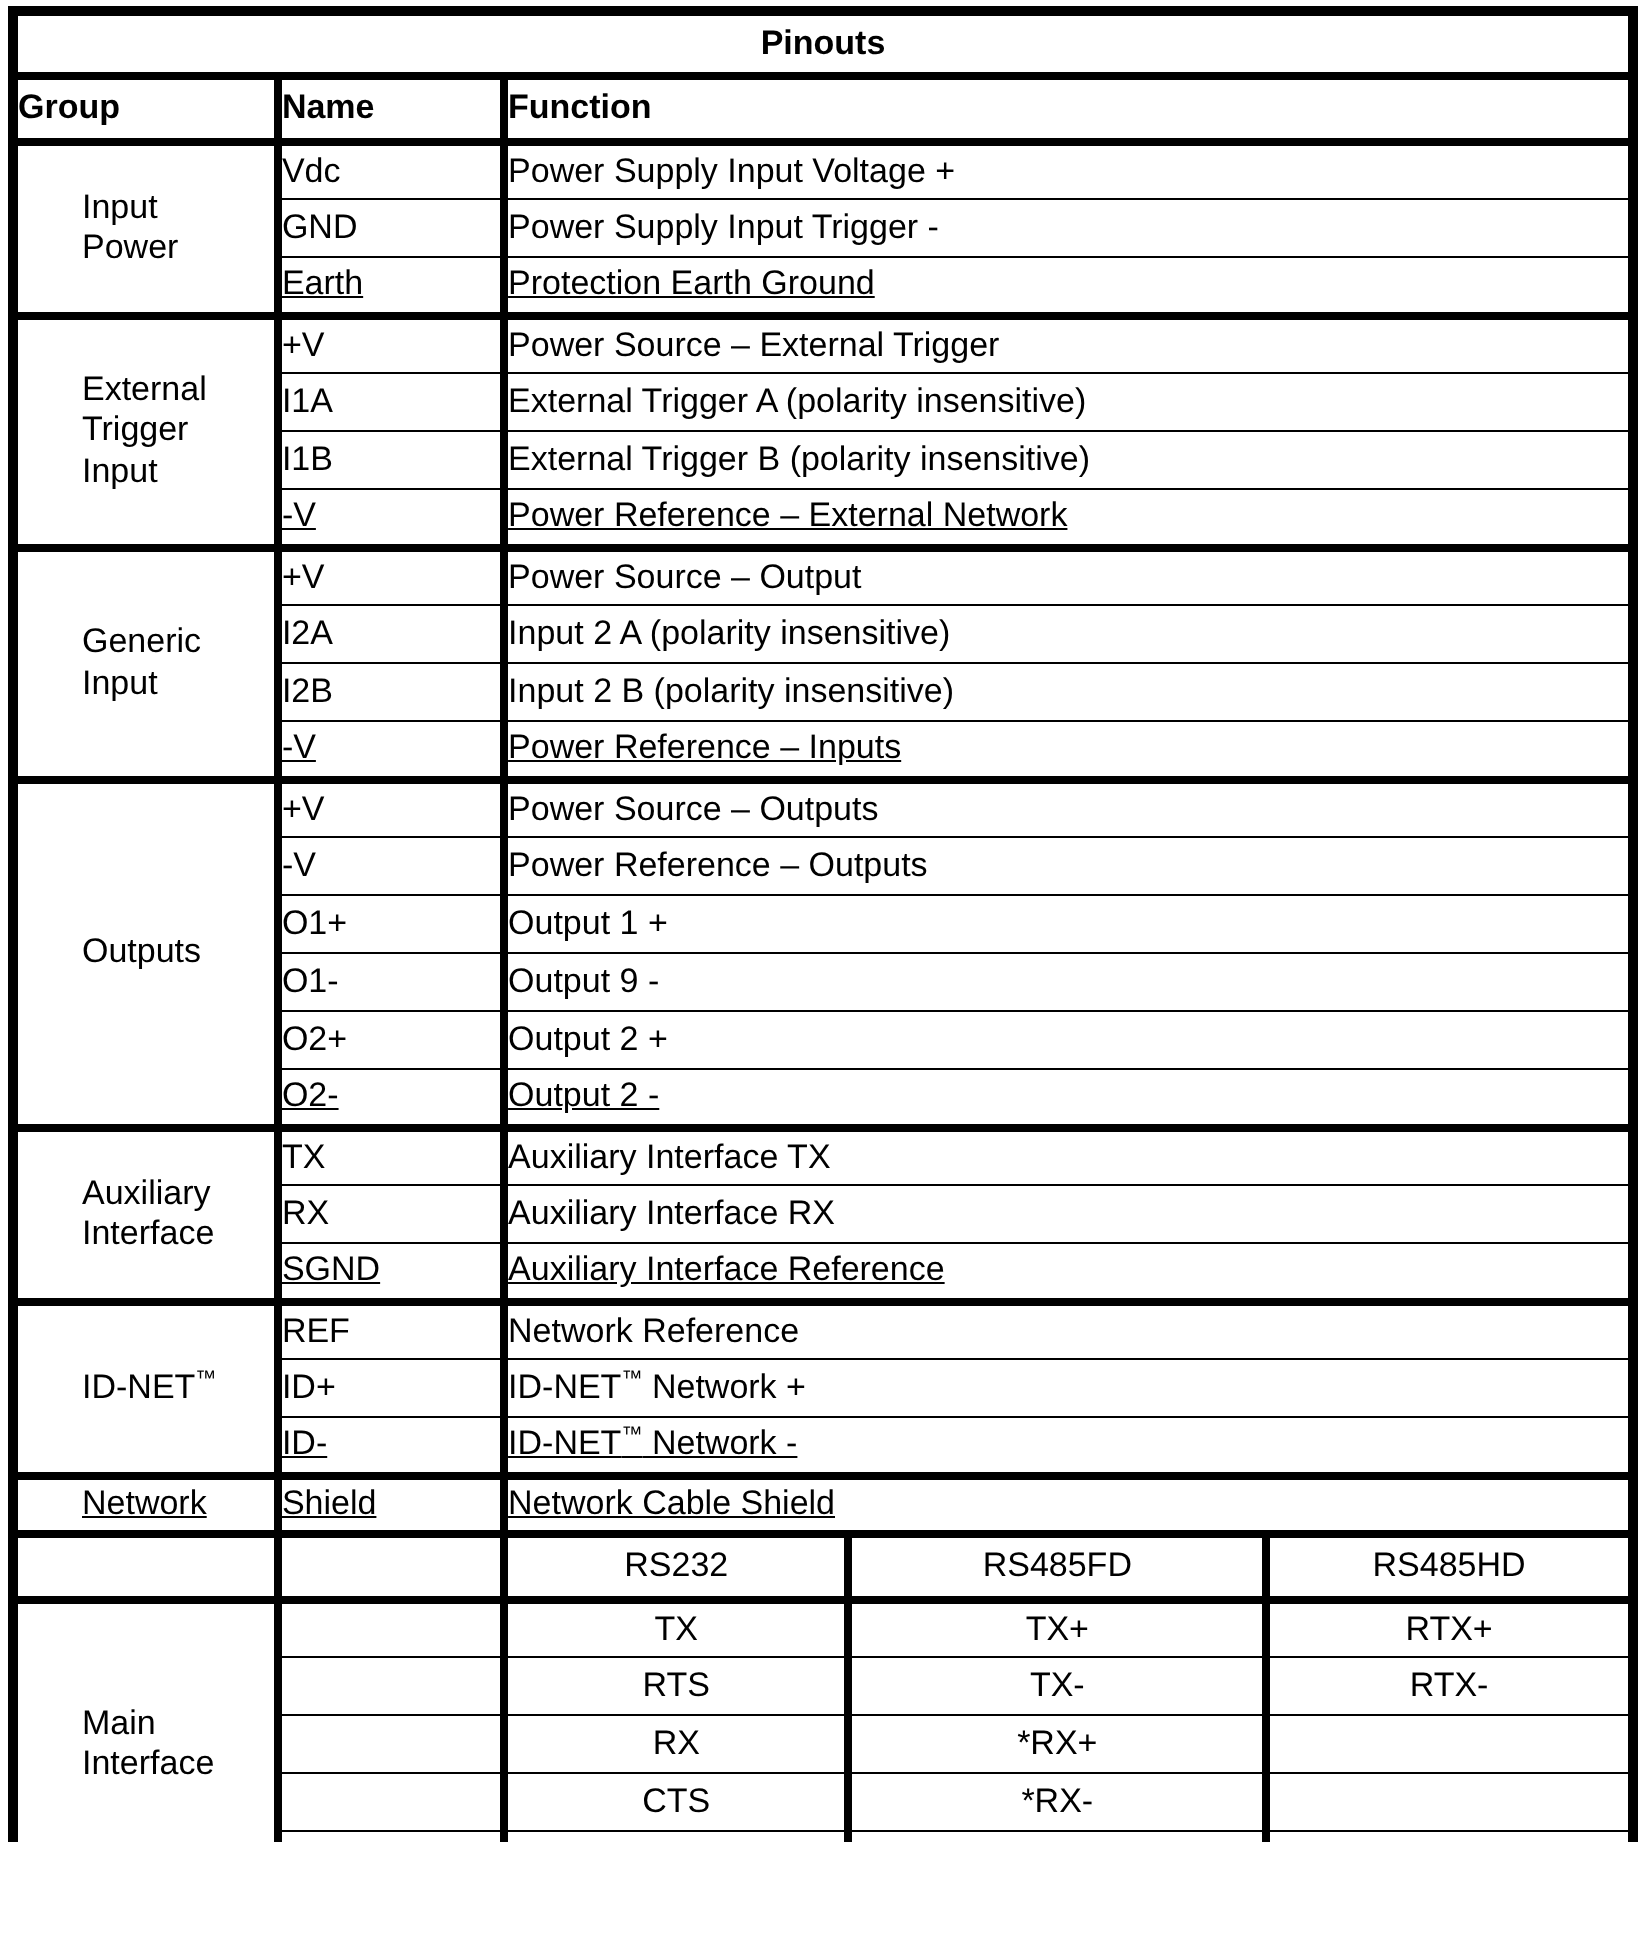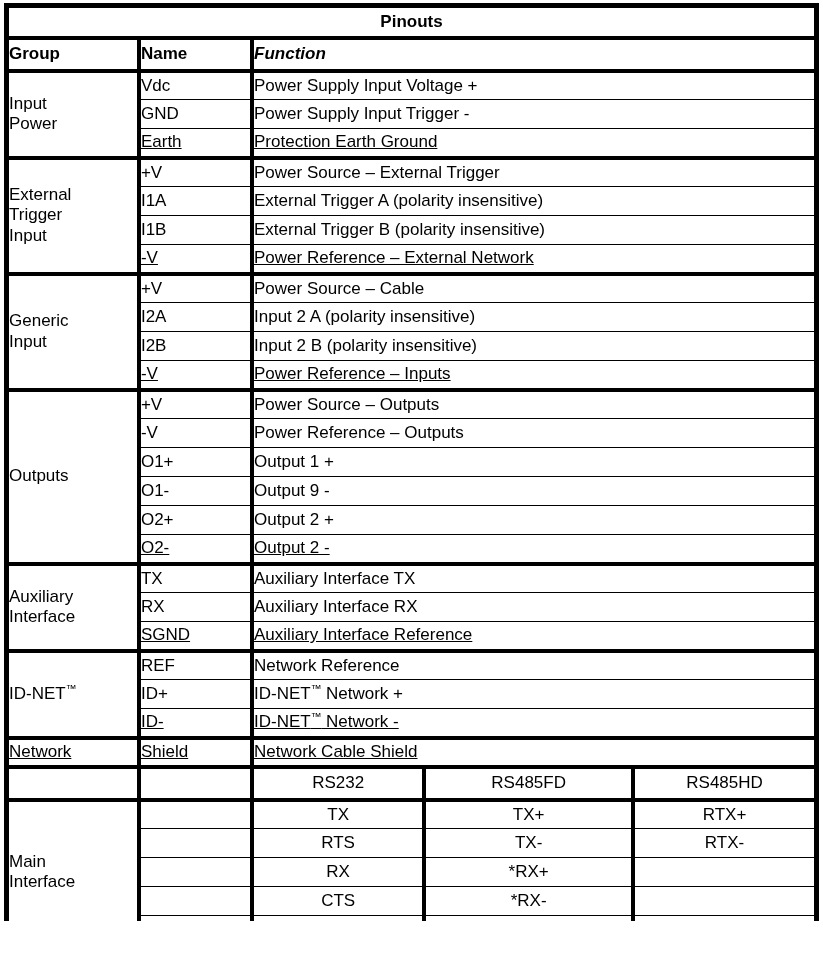--- a/index.html
+++ b/index.html
@@ -68,31 +68,31 @@
 
   .head-cell {
     font-weight: bold;
     font-size: 22px;
     height: 33px;
     padding-left: 10px;
     border-bottom-width: 4px !important;
     border-right-width: 4px !important;
     border-left-width: 4px !important;
   }
-  .head-cell.last { border-right-width: 4px !important; font-style: italic; }
+  .head-cell.last { border-right-width: 4px !important; }
 
   .group-cell {
     padding-left: 12px;
     padding-right: 4px;
     border-right-width: 4px !important;
     border-left-width: 4px !important;
     vertical-align: middle;
     font-size: 17px;
   }
-  .group-cell .g-line { display: block; white-space: nowrap; }
+  .group-cell .g-line { display: block; white-space: nowrap; padding-left: 32px; }
 
   .name-cell {
     padding-left: 10px;
     border-right-width: 4px !important;
     height: 29px;
   }
 
   .func-cell {
     padding-left: 10px;
     border-right-width: 4px !important;
@@ -194,21 +194,21 @@
         <tr class="sec-end">
           <td class="name-cell">-V</td>
           <td class="func-cell" colspan="3">Power Reference – External Network</td>
         </tr>
         <tr class="sec-start">
           <td class="group-cell" rowspan="4">
             <span class="g-line">Generic</span>
             <span class="g-line">Input</span>
           </td>
           <td class="name-cell">+V</td>
-          <td class="func-cell" colspan="3">Power Source – Cable</td>
+          <td class="func-cell" colspan="3">Power Source – Output</td>
         </tr>
         <tr>
           <td class="name-cell">I2A</td>
           <td class="func-cell" colspan="3">Input 2 A  (polarity insensitive)</td>
         </tr>
         <tr>
           <td class="name-cell">I2B</td>
           <td class="func-cell" colspan="3">Input 2 B  (polarity insensitive)</td>
         </tr>
         <tr class="sec-end">

